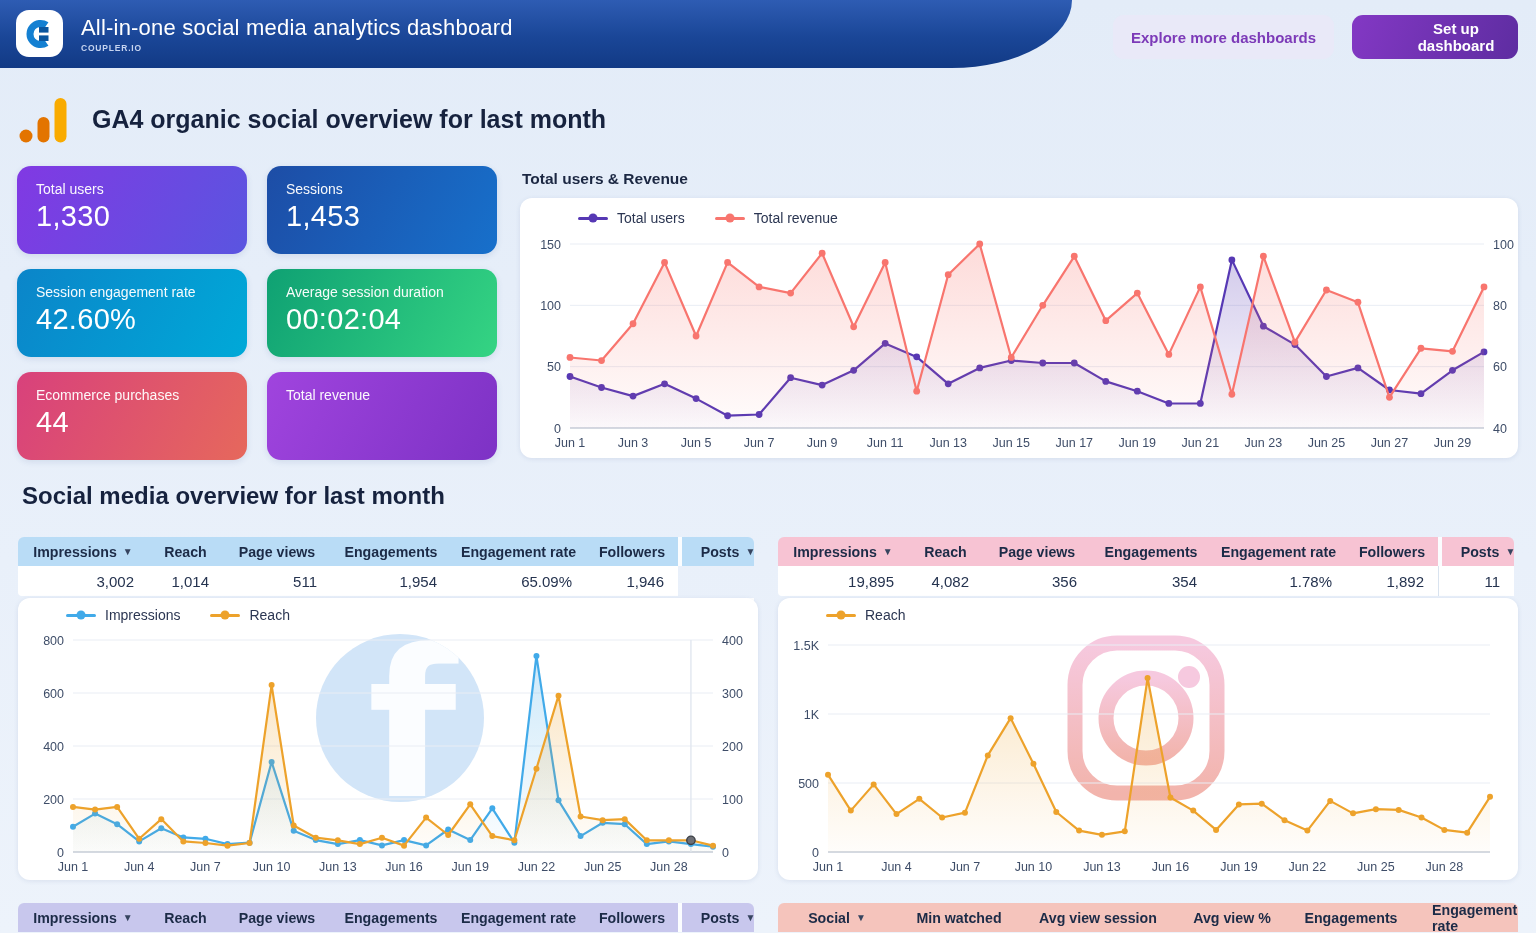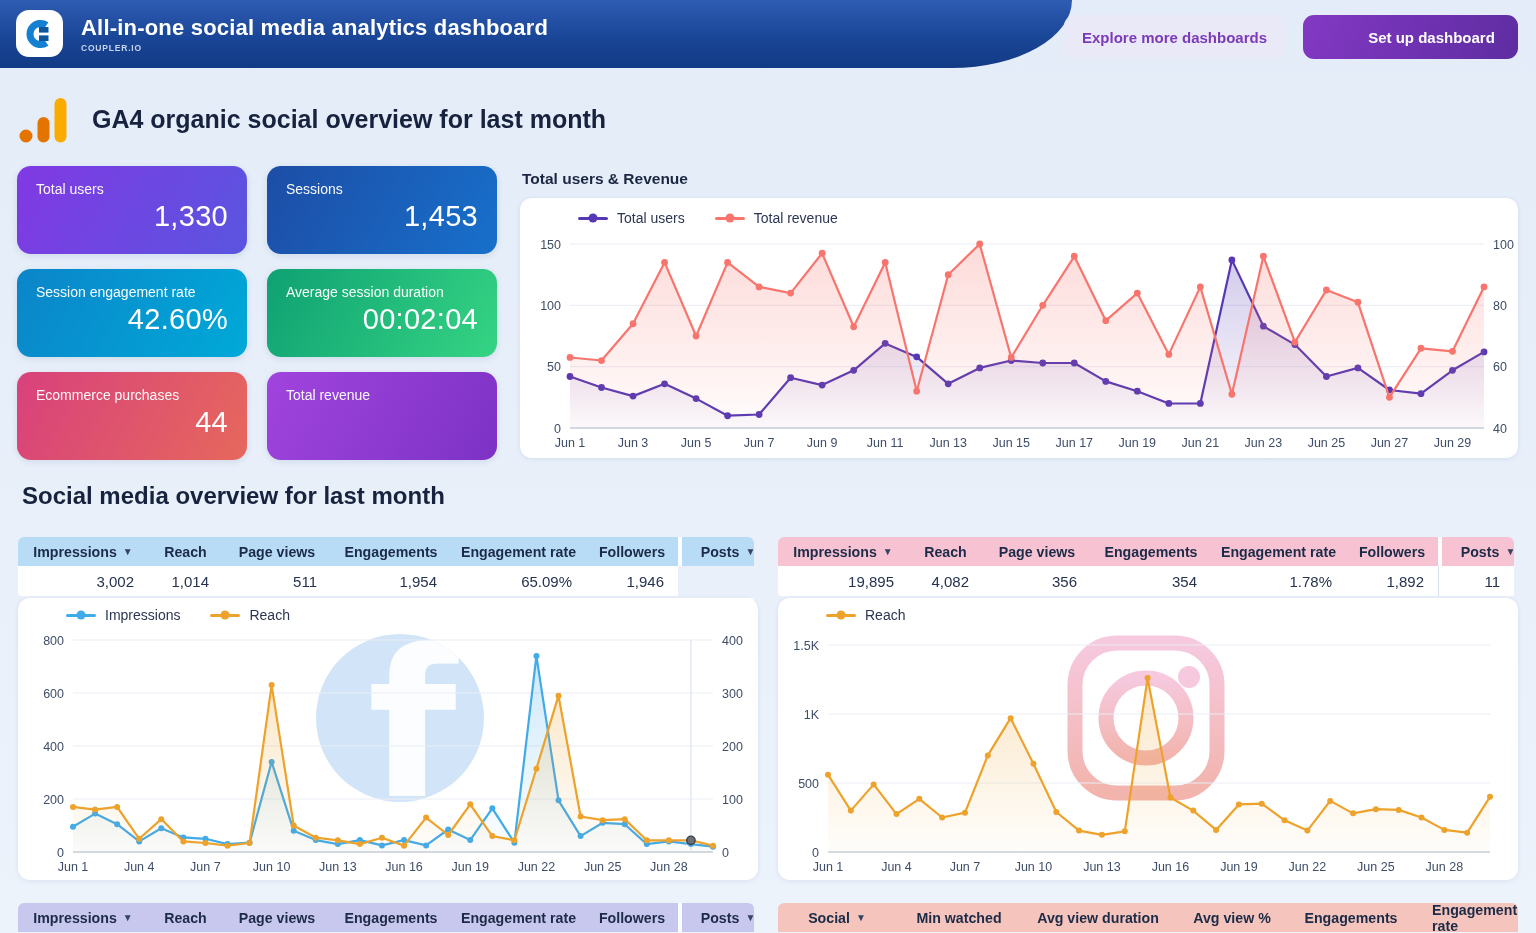--- a/index.html
+++ b/index.html
@@ -6,38 +6,38 @@
   body{font-family:"Liberation Sans",sans-serif;background:#e7eef9;}
   .page{position:relative;width:1536px;height:933px;overflow:hidden;
         background:linear-gradient(180deg,#e3ecf8 0%,#e9f0fa 60%,#edf3fb 100%);}
   
   .header-band{position:absolute;left:0;top:0;width:1072px;height:68px;
     background:linear-gradient(180deg,#2e5cb3 0%,#1a4697 55%,#123a85 100%);
     border-bottom-right-radius:120px 68px;}
   .header-inner{position:absolute;left:16px;top:10px;display:flex;align-items:center;gap:18px;}
   .logo-box{width:47px;height:47px;background:#ffffff;border-radius:13px;display:flex;align-items:center;justify-content:center;}
   .header-titles{display:flex;flex-direction:column;}
-  .header-title{color:#ffffff;font-size:22px;font-weight:700;letter-spacing:.2px;}
+  .header-title{color:#ffffff;font-size:22px;font-weight:400;letter-spacing:.2px;}
   .header-brand{color:#c6d4f0;font-size:8.5px;font-weight:700;letter-spacing:.8px;margin-top:2px;}
   .header-buttons{position:absolute;top:15px;right:18px;display:flex;gap:18px;}
   .btn{height:44px;display:flex;align-items:center;justify-content:center;border-radius:11px;
        font-size:15px;font-weight:700;cursor:pointer;border:none;}
   .btn-ghost{width:221px;background:rgba(233,232,247,.92);color:#7c3ab8;}
-  .btn-primary{width:215px;background:linear-gradient(110deg,#8338c4 0%,#5e2da1 100%);color:#ffffff;padding-left:48px;}
+  .btn-primary{width:166px;background:linear-gradient(110deg,#8338c4 0%,#5e2da1 100%);color:#ffffff;padding-left:48px;}
   
   .ga4-head{position:absolute;left:18px;top:94px;display:flex;align-items:center;gap:24px;}
   .section-title{font-size:25px;font-weight:700;color:#16223e;}
   .social-title{position:absolute;left:22px;top:482px;font-size:24px;font-weight:700;color:#16223e;}
   
   .kpi-grid{position:absolute;left:17px;top:166px;display:grid;
             grid-template-columns:230px 230px;grid-auto-rows:88px;gap:15px 20px;}
   .kpi{border-radius:14px;color:#ffffff;padding:15px 19px;box-sizing:border-box;
        box-shadow:0 2px 6px rgba(40,70,130,.12);}
   .kpi .k-label{font-size:14px;opacity:.96;}
-  .kpi .k-value{font-size:29px;font-weight:500;margin-top:3px;letter-spacing:.3px;text-align:right;}
+  .kpi .k-value{font-size:29px;font-weight:500;margin-top:3px;letter-spacing:.3px;}
   
   .card{position:absolute;background:#ffffff;border-radius:12px;box-shadow:0 1px 5px rgba(40,70,130,.10);}
   .chart-head{position:absolute;left:522px;top:170px;font-size:15.5px;font-weight:700;color:#1b2742;}
   .legend{position:absolute;display:flex;gap:30px;align-items:center;z-index:3;}
   .leg-item{display:flex;align-items:center;gap:9px;}
   .leg-line{position:relative;width:30px;height:3px;border-radius:2px;display:inline-block;}
   .leg-dot{position:absolute;left:50%;top:50%;transform:translate(-50%,-50%);width:9px;height:9px;border-radius:50%;}
   .leg-label{font-size:14px;color:#2b3652;}
   .chart-svg{position:absolute;left:0;top:0;z-index:2;}
   .wm{position:absolute;left:0;top:0;z-index:1;}
@@ -565,21 +565,21 @@
   <div class="dtable theme-salmon" id="br-table" style="left:778px;top:903px;width:740px;">
       <div class="trow thead">
         <div class="tcell th" style="width: 118px;">
           <span>Social</span>
           <span class="caret">▼</span>
         </div>
         <div class="tcell th" style="width: 126px; text-align: center;">
           <span>Min watched</span>
         </div>
         <div class="tcell th" style="width: 152px;">
-          <span>Avg view duration</span>
+          <span>Avg view session</span>
         </div>
         <div class="tcell th" style="width: 116px;">
           <span>Avg view %</span>
         </div>
         <div class="tcell th" style="width: 122px;">
           <span>Engagements</span>
         </div>
         <div class="tcell th" style="width: 106px;">
           <span>Engagement rate</span>
         </div>

